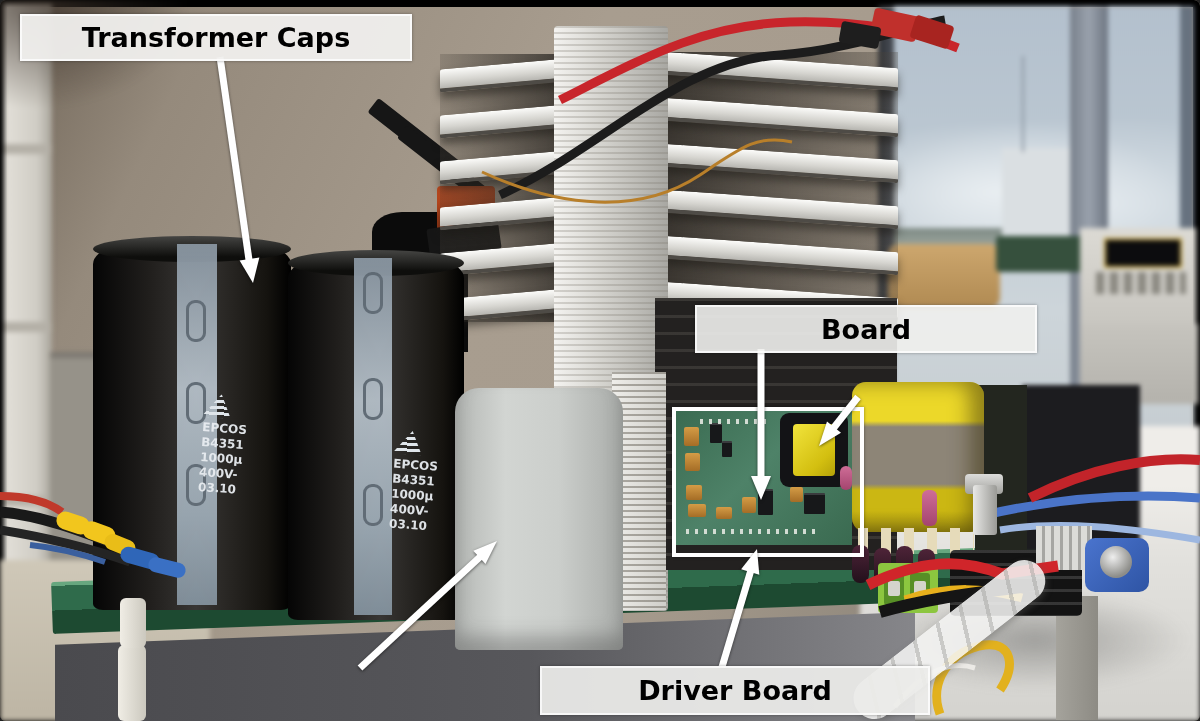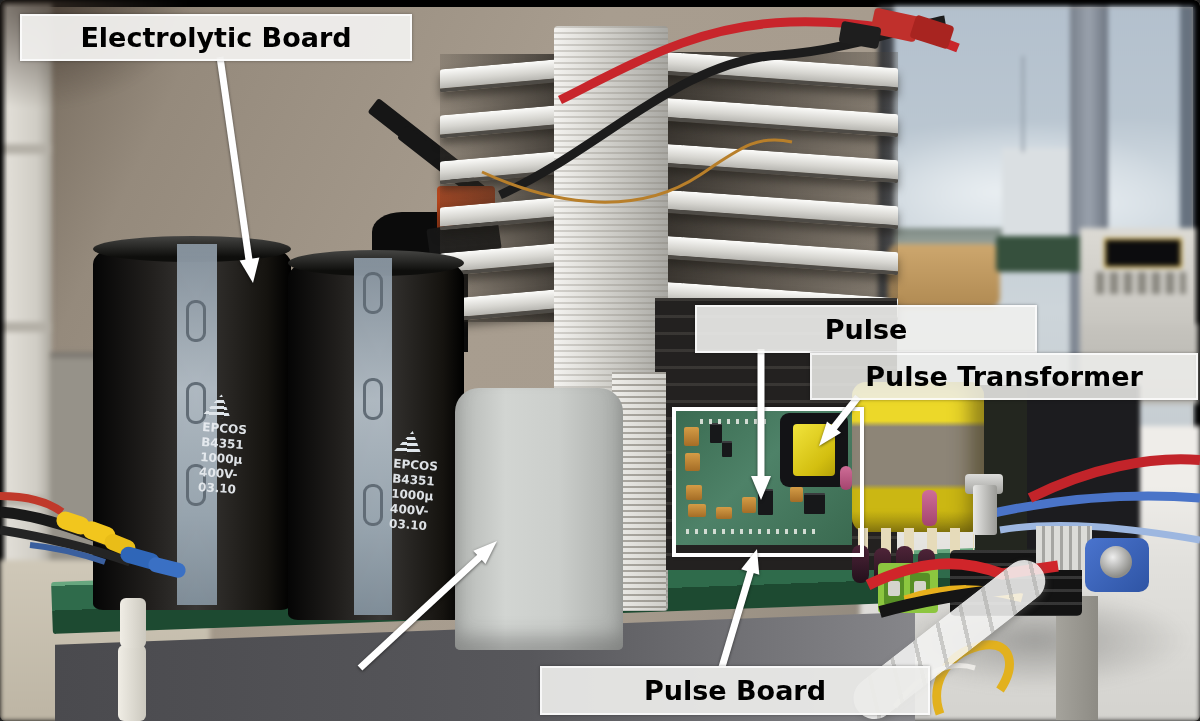--- a/index.html
+++ b/index.html
@@ -291,25 +291,22 @@
       <line x1="722" y1="667" x2="751" y2="570"></line>
       <polygon points="757,549 759.3,574.7 741.1,569.3" stroke="none"></polygon>
       <line x1="761" y1="349" x2="761" y2="478"></line>
       <polygon points="761,500 751,476 771,476" stroke="none"></polygon>
       <line x1="858" y1="397" x2="832" y2="430"></line>
       <polygon points="819,446 827,421.6 841,432.8" stroke="none"></polygon>
     </g>
   </svg>
 
   <div class="abs label" style="left:20px;top:14px;width:388px;height:43px;background:rgba(240,239,237,.95);">
-    <span>Electrolytic Board</span>
+    <span>Transformer Caps</span>
   </div>
   <div class="abs label" style="left:695px;top:305px;width:338px;height:44px;">
-    <span>Pulse</span>
-  </div>
-  <div class="abs label" style="left:810px;top:353px;width:384px;height:43px;background:rgba(238,238,236,.85);">
-    <span>Pulse Transformer</span>
+    <span>Board</span>
   </div>
   <div class="abs label" style="left:540px;top:666px;width:386px;height:45px;background:rgba(236,236,234,.93);">
-    <span>Pulse Board</span>
+    <span>Driver Board</span>
   </div>
 
 </div>
 
 </body></html>

